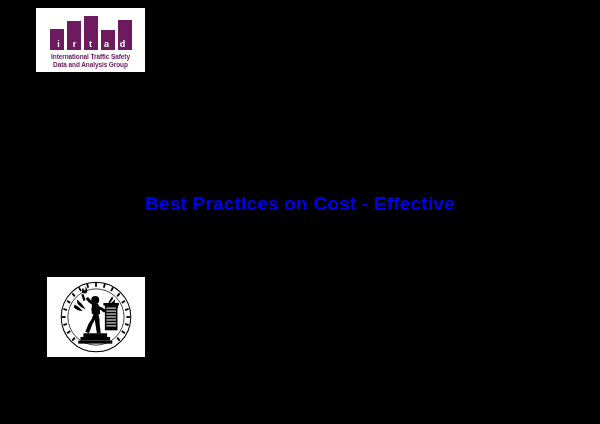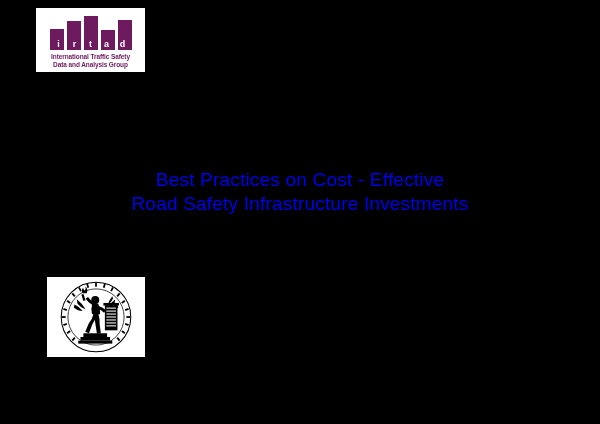--- a/index.html
+++ b/index.html
@@ -76,25 +76,26 @@
   #title-block {
     position: absolute;
     left: 0;
     top: 168px;
     width: 600px;
     text-align: center;
   }
   .title-line {
     color: #0000ee;
     font-family: "Liberation Sans", sans-serif;
-    font-weight: normal;
+    font-weight: bold;
     font-size: 19px;
     line-height: 24px;
     letter-spacing: 0.2px;
     white-space: nowrap;
+    margin-top: 24px;
   }
 
   
   #ntua-logo {
     position: absolute;
     left: 47px;
     top: 277px;
     width: 98px;
     height: 80px;
     background: #ffffff;
@@ -127,21 +128,20 @@
 
   <div id="irtad-tagline">
     <div>International Traffic Safety</div>
     <div>Data and Analysis Group</div>
   </div>
 
 </div>
 
 <div id="title-block">
   <div class="title-line">Best Practices on Cost - Effective</div>
-  <div class="title-line">Road Safety Infrastructure Investments</div>
 </div>
 
 <div id="ntua-logo">
   <svg id="ntua-seal" width="74" height="74" viewBox="0 0 100 100">
 
     <circle cx="50" cy="50" r="47" fill="none" stroke="#000" stroke-width="1.4"></circle>
     <circle cx="50" cy="50" r="38" fill="none" stroke="#000" stroke-width="1"></circle>
 
     <g stroke="#000" stroke-width="2.4" stroke-linecap="butt">
       <line x1="50" y1="3.5" x2="50" y2="9"></line>

